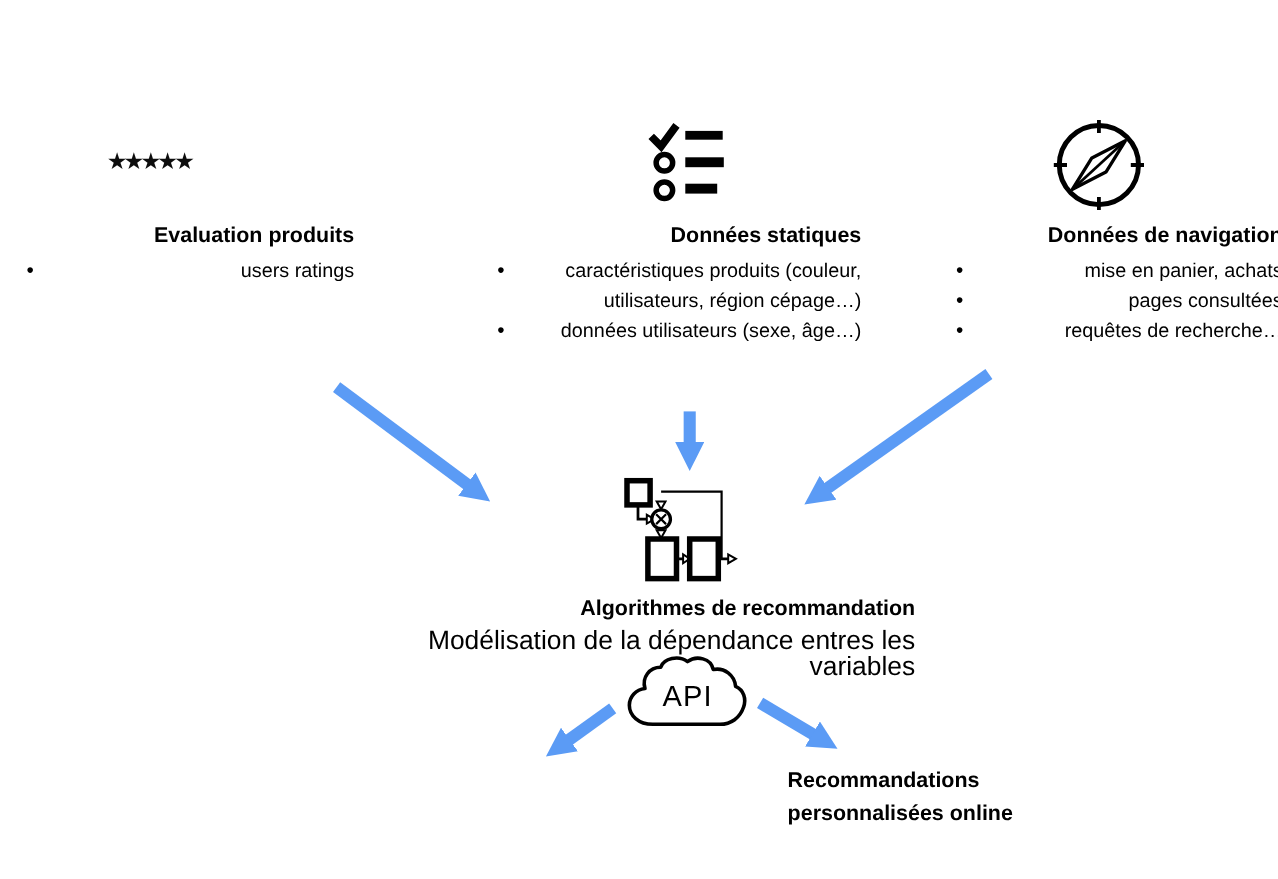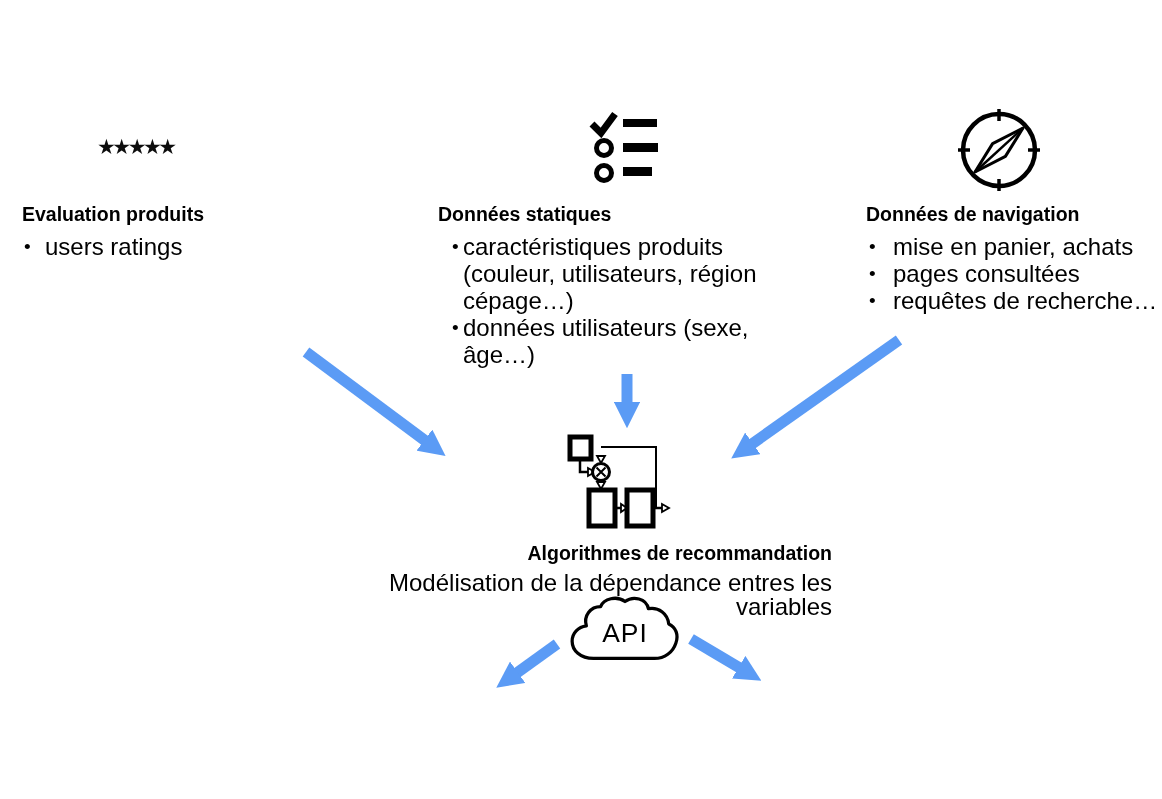--- a/index.html
+++ b/index.html
@@ -6,24 +6,24 @@
   .canvas{
     position:relative;width:1162px;height:799px;background:#ffffff;overflow:hidden;
     font-family:"Liberation Sans","DejaVu Sans",sans-serif;color:#000;
   }
   .arrows{position:absolute;left:0;top:0;pointer-events:none;}
   .icon-abs{position:absolute;}
   .stars{
     position:absolute;left:97px;top:135px;font-size:21px;letter-spacing:-3.5px;
     color:#0d0d0d;white-space:nowrap;
   }
-  .col{position:absolute;}
+  .col{position:absolute;text-align:right;}
   .col h3,.algo h3,.out{font-size:19.5px;font-weight:700;margin:0;line-height:24px;}
   .col h3{margin-bottom:7px;}
-  .col ul{list-style:none;margin:0;padding:0;font-size:24px;line-height:27px;}
+  .col ul{list-style:none;margin:0;padding:0;font-size:18px;line-height:27px;}
   .col li{position:relative;}
   .c1 li{padding-left:23px;}  .c1 li::before{left:2px;}
   .c2 li{padding-left:25px;}  .c2 li::before{left:14px;}
   .c3 li{padding-left:27px;}  .c3 li::before{left:3px;}
   .col li::before{content:"\2022";position:absolute;top:0;font-size:19px;}
   #col1{left:22px;top:202px;width:300px;}
   #col2{left:438px;top:202px;width:345px;}
   #col3{left:866px;top:202px;width:300px;}
   .algo{position:absolute;left:312px;top:541px;width:520px;text-align:right;}
   .algo .sub{font-size:24px;line-height:24px;margin-top:6px;}
@@ -111,14 +111,15 @@
   <div class="algo">
     <h3>Algorithmes de recommandation</h3>
     <div class="sub">Modélisation de la dépendance entres les variables</div>
   </div>
 
   <svg class="icon-abs" style="left:564px;top:594px;" width="122" height="72" viewBox="0 0 120 70">
     <path d="M 29 63 C 16 63 8 55 8 46 C 8 38 14 32 22 31 C 19 21 26 12 36 12 C 39 4 52 1 60 7 C 68 1 81 4 83 14 C 93 12 102 19 103 29 C 110 32 113 40 110 48 C 107 57 99 63 89 63 Z" fill="#fff" stroke="#000" stroke-width="3.2" stroke-linejoin="round"></path>
     <text x="60" y="47" text-anchor="middle" class="cloud-label">API</text>
   </svg>
 
+  <div class="out" id="out2">Recommandations personnalisées online</div>
 
 </div>
 
 </body></html>

